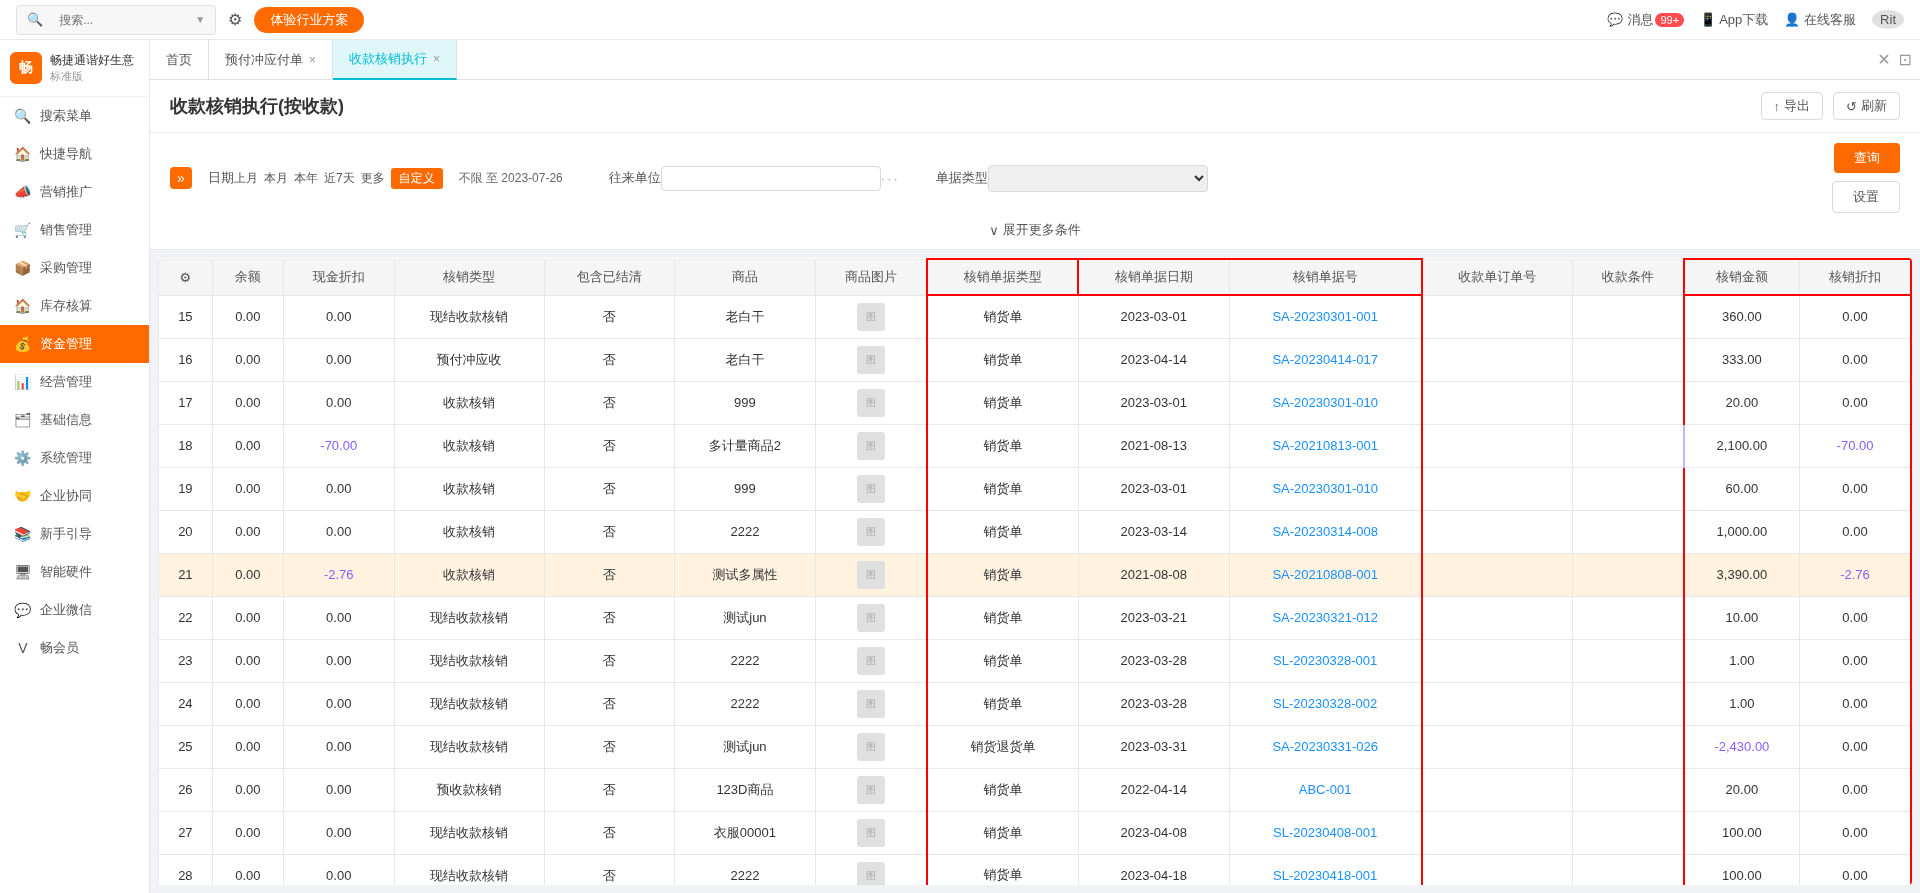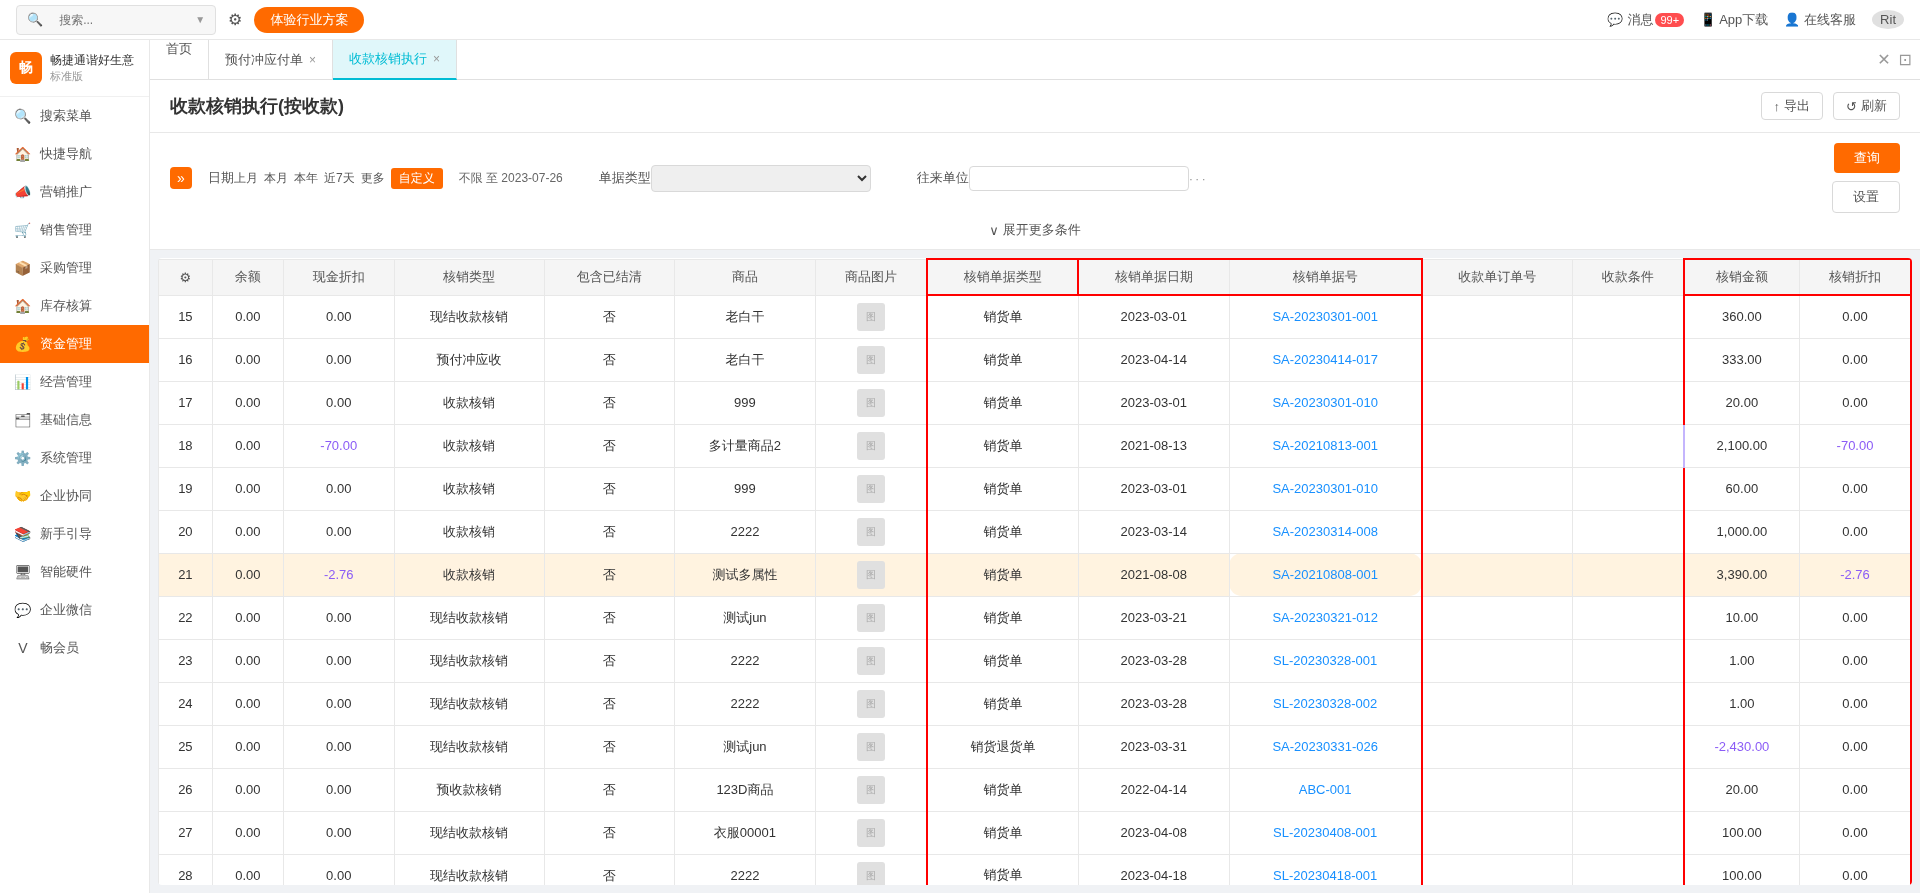--- a/index.html
+++ b/index.html
@@ -25,21 +25,21 @@
     .sidebar-item.active { background: #ff6a00; color: #fff; border-radius: 0; }
     .sidebar-item .icon { width: 18px; height: 18px; display: flex; align-items: center; justify-content: center; font-size: 14px; }
 
     
     .main { flex: 1; display: flex; flex-direction: column; overflow: hidden; }
 
     
     .tab-bar { height: 40px; background: #fff; border-bottom: 1px solid #e0e0e0; display: flex; align-items: center; padding: 0; }
     .tab { display: flex; align-items: center; padding: 0 16px; height: 40px; border-right: 1px solid #e0e0e0; cursor: pointer; font-size: 13px; color: #555; gap: 6px; }
     .tab.active { background: #fff; color: #333; border-bottom: 2px solid #fff; font-weight: 500; }
-    .tab-home { color: #555; padding: 0 16px; height: 40px; display: flex; border-right: 1px solid #e0e0e0; }
+    .tab-home { color: #555; padding: 0 16px; height: 40px; display: flex; align-items: center; border-right: 1px solid #e0e0e0; }
     .tab-close { font-size: 12px; color: #999; cursor: pointer; }
     .tab-bar-actions { margin-left: auto; display: flex; align-items: center; padding-right: 8px; gap: 8px; }
     .tab-bar-action { font-size: 16px; color: #999; cursor: pointer; }
 
     
     .page-content { flex: 1; overflow: hidden; display: flex; flex-direction: column; padding: 0; background: #f0f2f5; }
     .page-header { background: #fff; padding: 12px 20px; border-bottom: 1px solid #e8e8e8; display: flex; align-items: center; justify-content: space-between; }
     .page-title { font-size: 18px; font-weight: bold; color: #333; }
     .page-header-actions { display: flex; gap: 10px; }
     .btn-export { display: flex; align-items: center; gap: 4px; border: 1px solid #d9d9d9; border-radius: 4px; padding: 4px 12px; cursor: pointer; background: #fff; font-size: 13px; color: #555; }
@@ -222,30 +222,30 @@
               <span class="filter-date-option">本月</span>
               <span class="filter-date-option">本年</span>
               <span class="filter-date-option">近7天</span>
               <span class="filter-date-option">更多</span>
               <button class="filter-date-custom">自定义</button>
             </div>
           </div>
           <div style="display:flex;flex-direction:column;justify-content:center;">
             <span class="filter-date-range">不限 至 2023-07-26</span>
           </div>
+          <div class="filter-item" style="margin-left:30px;">
+            <span class="filter-label">往来单位</span>
+            <input class="filter-input" style="width: 220px;">
+            <span class="filter-dots">···</span>
+          </div>
           <div class="filter-item" style="margin-left:20px;">
             <span class="filter-label">单据类型</span>
             <select class="filter-select" style="width:220px;">
               <option></option>
             </select>
-          </div>
-          <div class="filter-item" style="margin-left:30px;">
-            <span class="filter-label">往来单位</span>
-            <input class="filter-input" style="width: 220px;">
-            <span class="filter-dots">···</span>
           </div>
           <div style="margin-left:auto;display:flex;flex-direction:column;gap:4px;align-items:flex-end;">
             <button class="btn-query">查询</button>
             <button class="btn-settings">设置</button>
           </div>
         </div>
         <div class="filter-row2">
           <div class="expand-more">
             <span>∨</span>
             <span>展开更多条件</span>
@@ -387,21 +387,21 @@
     <td>0.00</td>
     <td class="negative">-2.76</td>
     <td>收款核销</td>
     <td>否</td>
     <td>测试多属性</td>
     <td>
                   <div style="width:28px;height:28px;background:#e0e0e0;border-radius:3px;margin:auto;display:flex;align-items:center;justify-content:center;font-size:10px;color:#aaa;">图</div>
                 </td>
     <td style="border-left:2px solid red;">销货单</td>
     <td style="">2021-08-08</td>
-    <td style="border-right:2px solid red;border-radius:13px;"><a class="link" href="#">SA-20210808-001</a></td>
+    <td style="border-right:2px solid red;"><a class="link" href="#">SA-20210808-001</a></td>
     <td></td>
     <td></td>
     <td style="border-left:2px solid red;" class="">3,390.00</td>
     <td style="border-right:2px solid red;" class="negative">-2.76</td>
   </tr>
               <tr>
     <td>22</td>
     <td>0.00</td>
     <td class="">0.00</td>
     <td>现结收款核销</td>

